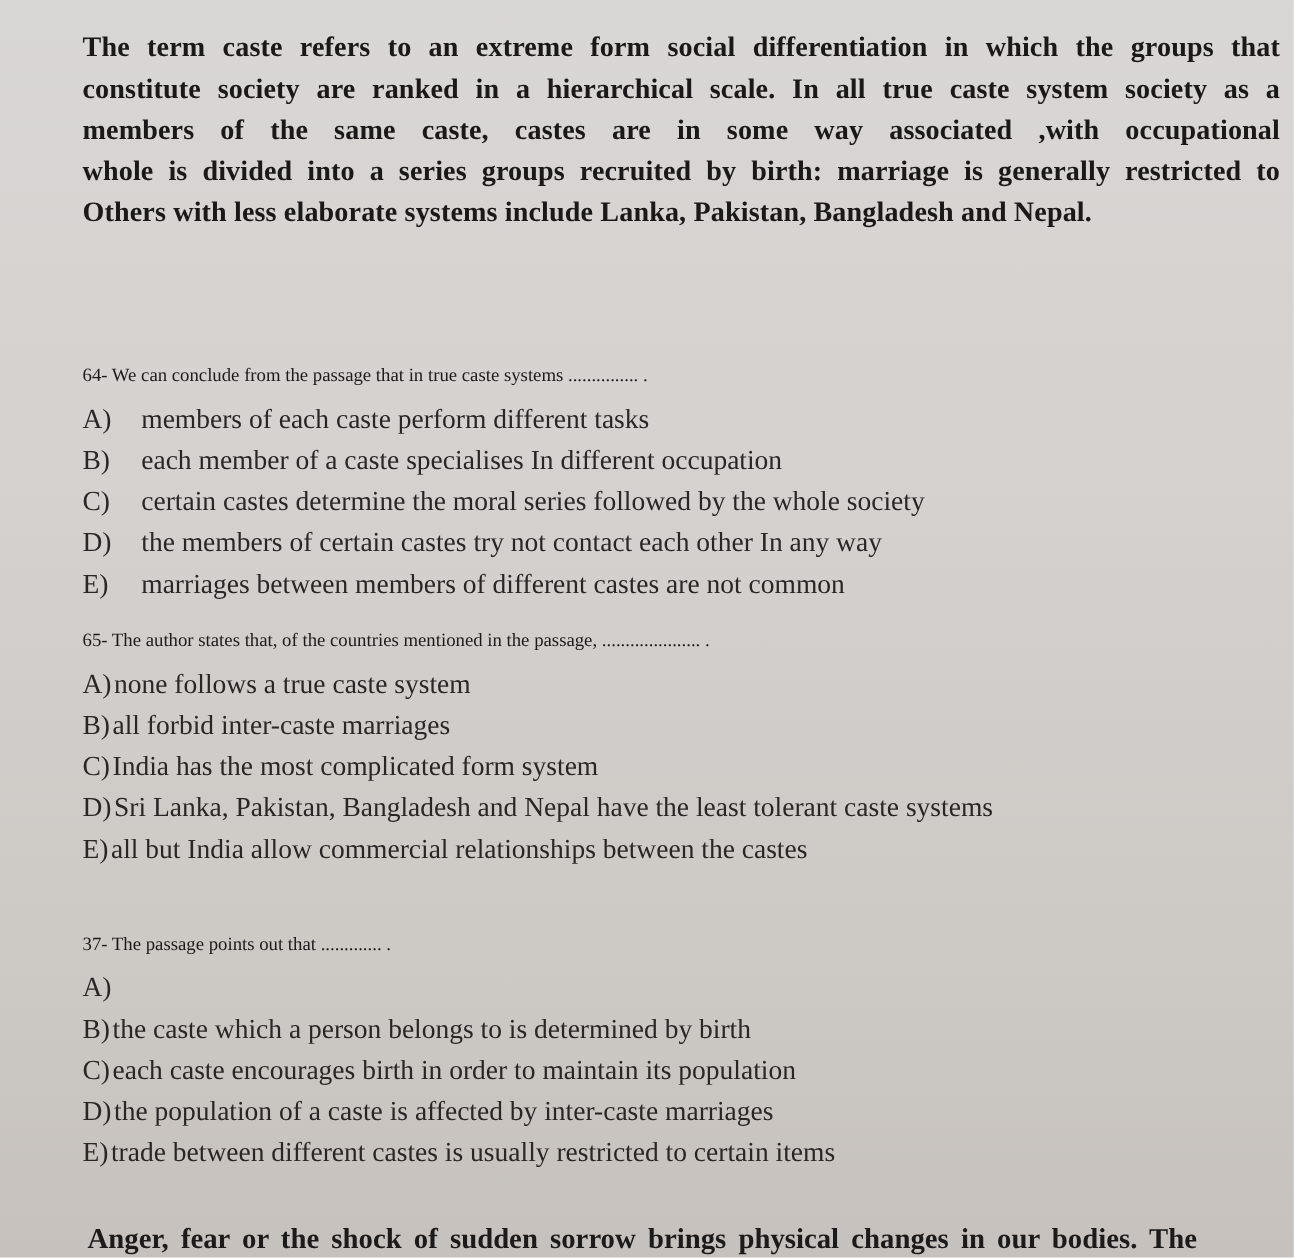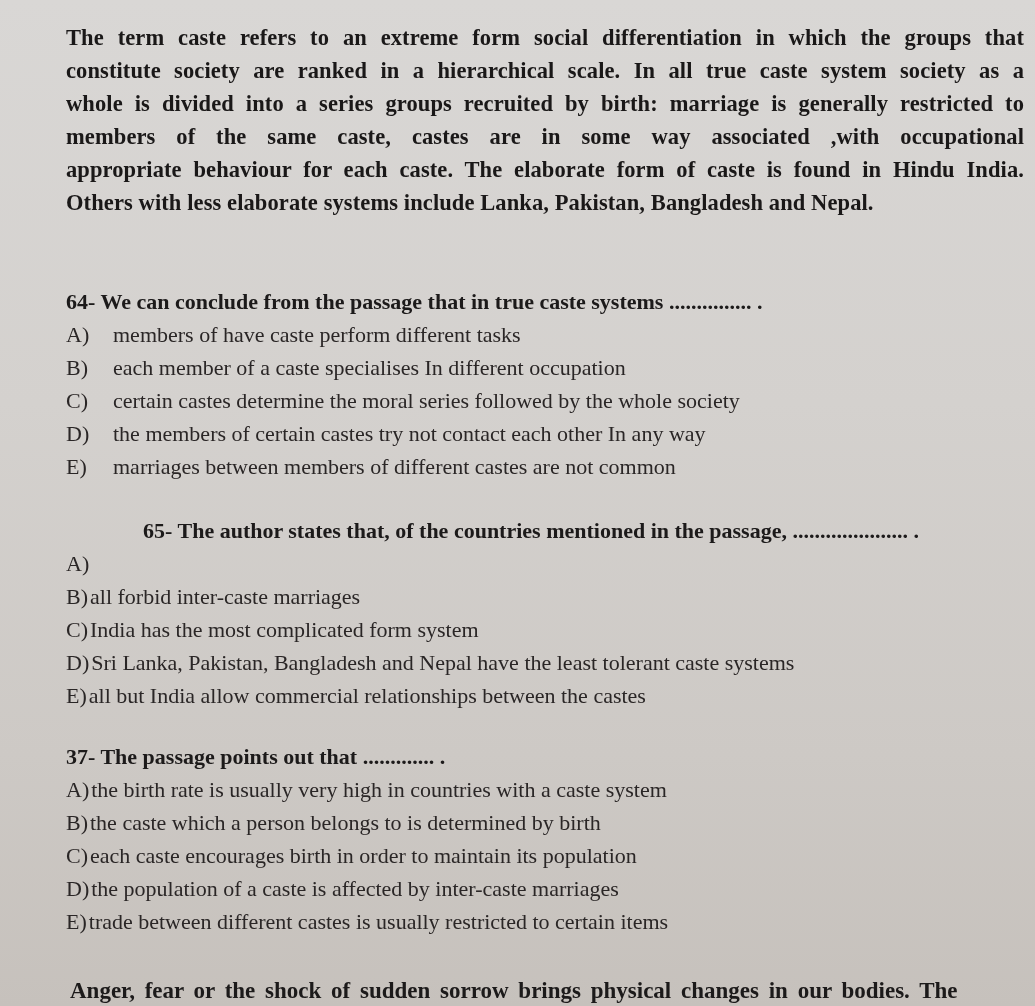--- a/index.html
+++ b/index.html
@@ -43,22 +43,22 @@
     }
     .passage .line.last {
       text-align-last: left;
     }
     .question {
       position: absolute;
       left: 66px;
       width: 930px;
     }
     .q-stem {
-      font-weight: bold;
-      font-size: 22px;
+      font-weight: normal;
+      font-size: 15px;
       line-height: 33px;
       color: #1c1a1a;
       white-space: nowrap;
     }
     .q-options {
       list-style: none;
       margin: 0;
       padding: 0;
     }
     .q-option {
@@ -68,21 +68,21 @@
       white-space: nowrap;
       display: flex;
       cursor: pointer;
     }
     .q-option .letter {
       display: inline-block;
     }
     .q64 .q-option .letter { width: 47px; }
     .q65 .q-option .letter, .q66 .q-option .letter { width: auto; margin-right: 2px; }
     #q64 { top: 285px; }
-    #q65 { top: 514px; text-align: center; }
+    #q65 { top: 497px; }
     #q66 { top: 740px; }
     .next-passage {
       position: absolute;
       left: 70px;
       top: 974px;
       width: 970px;
       font-weight: bold;
       font-size: 23px;
       line-height: 33px;
       white-space: nowrap;
@@ -91,35 +91,34 @@
     }
   </style>
 </head>
 <body>
 
 <div class="page">
 
   <div class="passage">
     <span class="line">The term caste refers to an extreme form social differentiation in which the groups that</span>
     <span class="line">constitute society are ranked in a  hierarchical scale. In all true caste system society as a</span>
+    <span class="line">members of the same caste, castes are in some way associated ,with occupational</span>
     <span class="line">whole is divided into a series groups recruited by birth: marriage is generally restricted to</span>
-    <span class="line">members of the same caste, castes are in some way associated ,with occupational</span>
-    <span class="line">appropriate behaviour for each caste. The elaborate form of caste is found in Hindu India.</span>
     <span class="line last">Others with less elaborate systems include Lanka, Pakistan, Bangladesh and Nepal.</span>
   </div>
 
   <div class="question q64" id="q64">
     <div class="q-stem">
       <span>64-</span>
       <span>We can conclude from the passage that in true caste systems ............... .</span>
     </div>
     <ul class="q-options">
       <li class="q-option">
         <span class="letter">A)</span>
-        <span>members of have caste perform different tasks</span>
+        <span>members of each caste perform different tasks</span>
       </li>
       <li class="q-option">
         <span class="letter">B)</span>
         <span>each member of a caste specialises In different occupation</span>
       </li>
       <li class="q-option">
         <span class="letter">C)</span>
         <span>certain castes determine the moral series followed by the whole society</span>
       </li>
       <li class="q-option">
@@ -134,20 +133,21 @@
   </div>
 
   <div class="question q65" id="q65">
     <div class="q-stem">
       <span>65-</span>
       <span>The author states that, of the countries mentioned in the passage, ..................... .</span>
     </div>
     <ul class="q-options">
       <li class="q-option">
         <span class="letter">A)</span>
+        <span>none follows a true caste system</span>
       </li>
       <li class="q-option">
         <span class="letter">B)</span>
         <span>all forbid inter-caste marriages</span>
       </li>
       <li class="q-option">
         <span class="letter">C)</span>
         <span>India has the most complicated form system</span>
       </li>
       <li class="q-option">
@@ -162,21 +162,20 @@
   </div>
 
   <div class="question q66" id="q66">
     <div class="q-stem">
       <span>37-</span>
       <span>The passage points out that ............. .</span>
     </div>
     <ul class="q-options">
       <li class="q-option">
         <span class="letter">A)</span>
-        <span>the birth rate is usually very high in countries with a caste system</span>
       </li>
       <li class="q-option">
         <span class="letter">B)</span>
         <span>the caste which a person belongs to is determined by birth</span>
       </li>
       <li class="q-option">
         <span class="letter">C)</span>
         <span>each caste encourages birth in order to maintain its population</span>
       </li>
       <li class="q-option">

